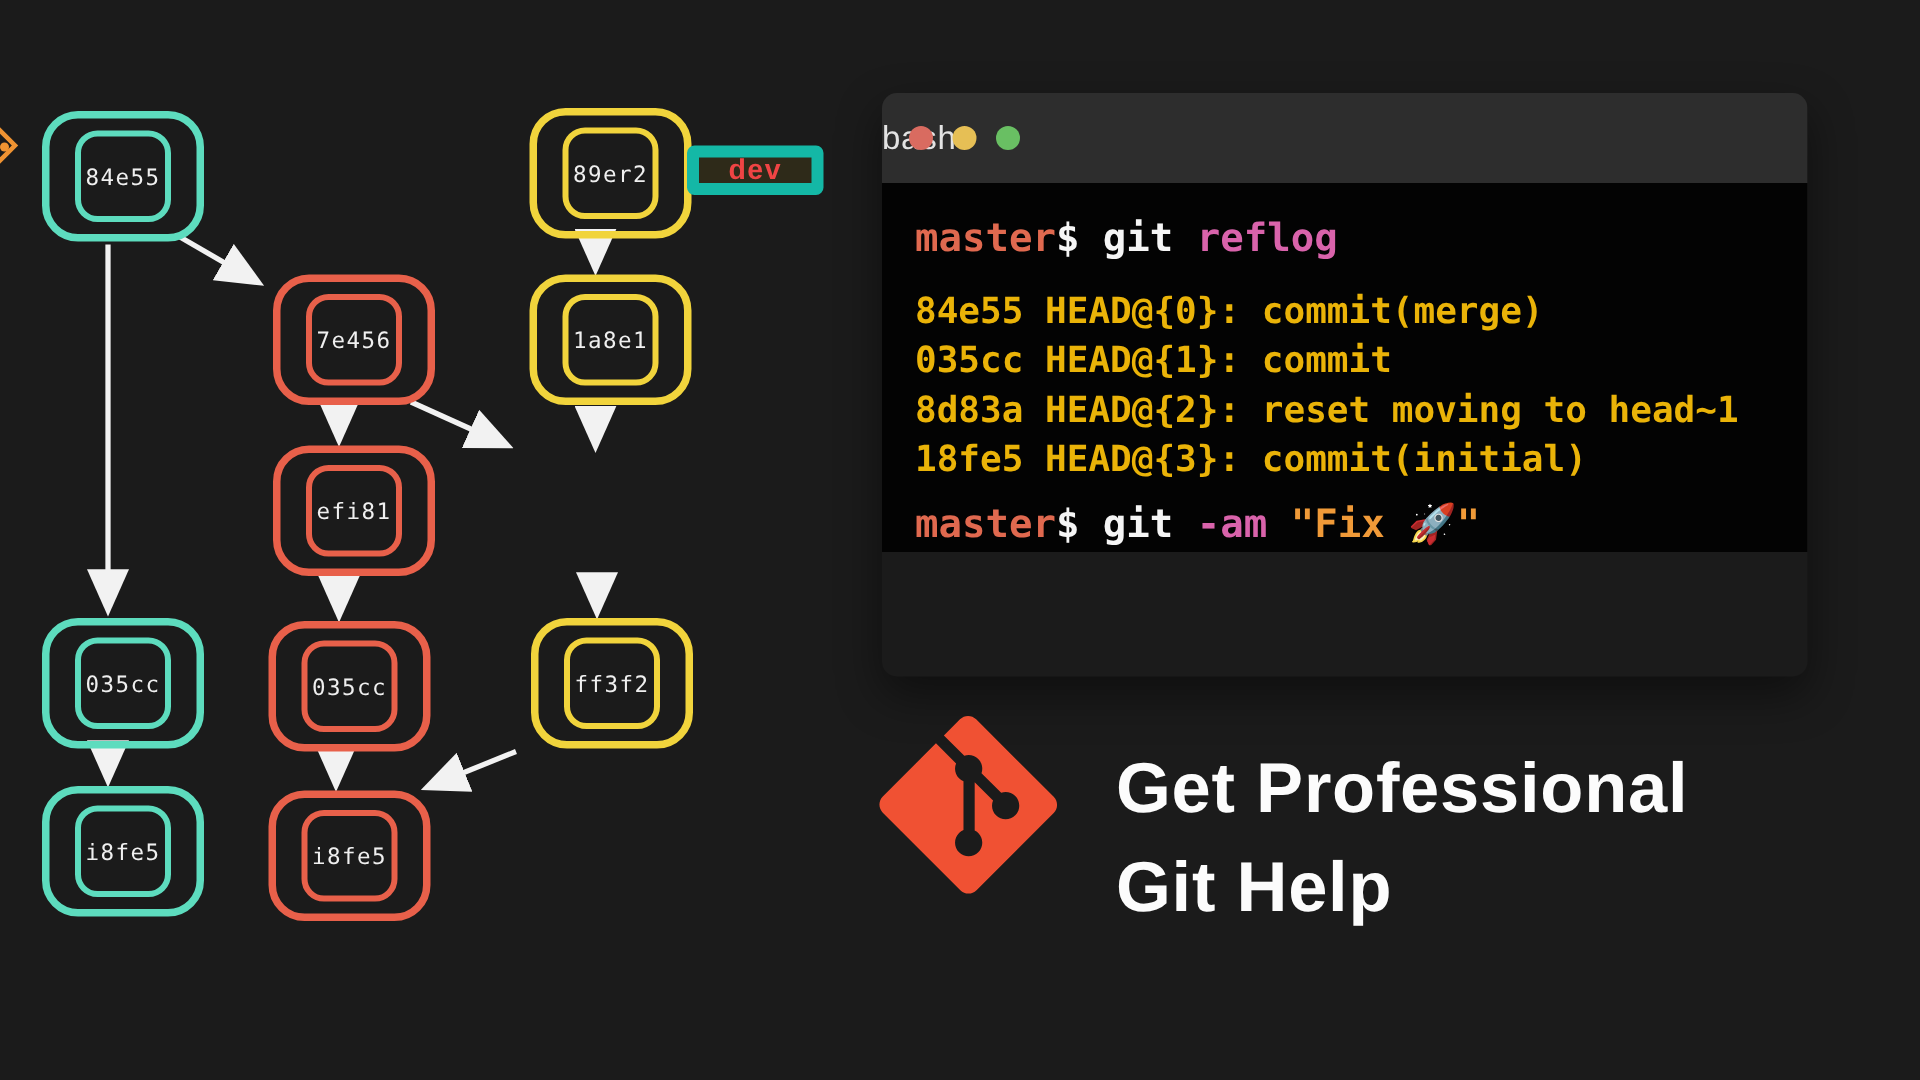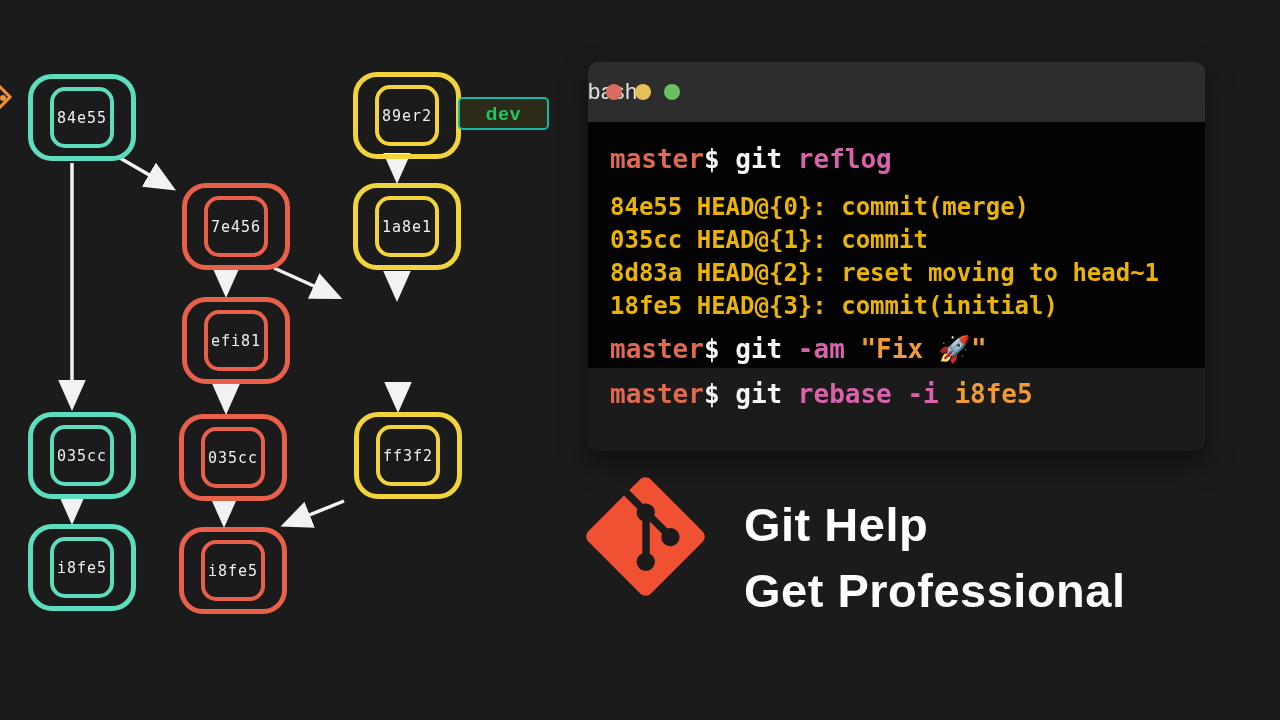--- a/index.html
+++ b/index.html
@@ -28,23 +28,23 @@
   .node .label {
     font-family:"DejaVu Sans Mono", monospace;
     font-size:15px; letter-spacing:1px; color:#efefef; white-space:pre;
   }
   .teal   { border-color:#5ddcbe; } .teal .inner   { border-color:#5ddcbe; }
   .orange { border-color:#e8604a; } .orange .inner { border-color:#e8604a; }
   .yellow { border-color:#f1d43c; } .yellow .inner { border-color:#f1d43c; }
 
   .branch-tag {
     position:absolute; left:458px; top:97px; width:91px; height:33px;
-    background:#2e2a19; border:2px solid #14b8a6; border-radius:5px;
+    background:#2e2a19; border:8px solid #14b8a6; border-radius:5px;
     display:flex; align-items:center; justify-content:center;
-    color:#22c55e; font-size:19px; font-weight:bold; letter-spacing:1px;
+    color:#ef4444; font-size:19px; font-weight:bold; letter-spacing:1px;
   }
 
   .edge-diamond {
     position:absolute; left:-12px; top:87px; width:20px; height:20px;
     border:3px solid #ef9332; transform:rotate(45deg);
   }
   .edge-diamond-dot {
     position:absolute; left:0px; top:95px; width:6px; height:6px;
     border-radius:50%; background:#ef9332;
   }
@@ -193,25 +193,24 @@
     <div class="t-line t-log" style="top:71px;"><span class="seg-green">84e55 HEAD@{0}: commit(merge)</span></div>
 
     <div class="t-line t-log" style="top:104px;"><span class="seg-green">035cc HEAD@{1}: commit</span></div>
 
     <div class="t-line t-log" style="top:137px;"><span class="seg-green">8d83a HEAD@{2}: reset moving to head~1</span></div>
 
     <div class="t-line t-log" style="top:170px;"><span class="seg-green">18fe5 HEAD@{3}: commit(initial)</span></div>
 
     <div class="t-line t-cmd" style="top:212px;"><span class="seg-salmon">master</span><span class="seg-white">$ git </span><span class="seg-pink">-am </span><span class="seg-orange">"Fix 🚀"</span></div>
 
-    <div class="t-line t-cmd" style="top:257px;"><span class="seg-salmon">master</span><span class="seg-white">$ git </span><span class="seg-pink">rebase -i </span><span class="seg-orange">i8fe5</span></div>
 
   </div>
 </div>
 
 <svg class="git-logo" viewBox="0 0 97 97">
   <path fill="#f05133" d="M92.71 44.408 52.591 4.291c-2.31-2.311-6.057-2.311-8.369 0l-8.33 8.332L46.459 23.19c2.456-.83 5.272-.273 7.229 1.685 1.969 1.97 2.521 4.81 1.67 7.275l10.186 10.185c2.465-.85 5.307-.3 7.275 1.671 2.75 2.75 2.75 7.206 0 9.958-2.752 2.751-7.208 2.751-9.961 0-2.068-2.07-2.58-5.11-1.531-7.658l-9.5-9.499v24.997c.67.332 1.303.774 1.861 1.332 2.75 2.75 2.75 7.206 0 9.959-2.75 2.749-7.209 2.749-9.957 0-2.75-2.754-2.75-7.21 0-9.959.68-.679 1.467-1.193 2.307-1.537V36.369c-.84-.344-1.625-.853-2.307-1.537-2.083-2.082-2.584-5.14-1.516-7.698L31.798 16.715 4.288 44.222c-2.311 2.313-2.311 6.06 0 8.371l40.121 40.118c2.31 2.311 6.056 2.311 8.369 0L92.71 52.779c2.312-2.311 2.312-6.06 0-8.371"></path>
 </svg>
 
 <div class="headline">
+  <div>Get Professional</div>
   <div>Git Help</div>
-  <div>Get Professional</div>
 </div>
 
 </body></html>

